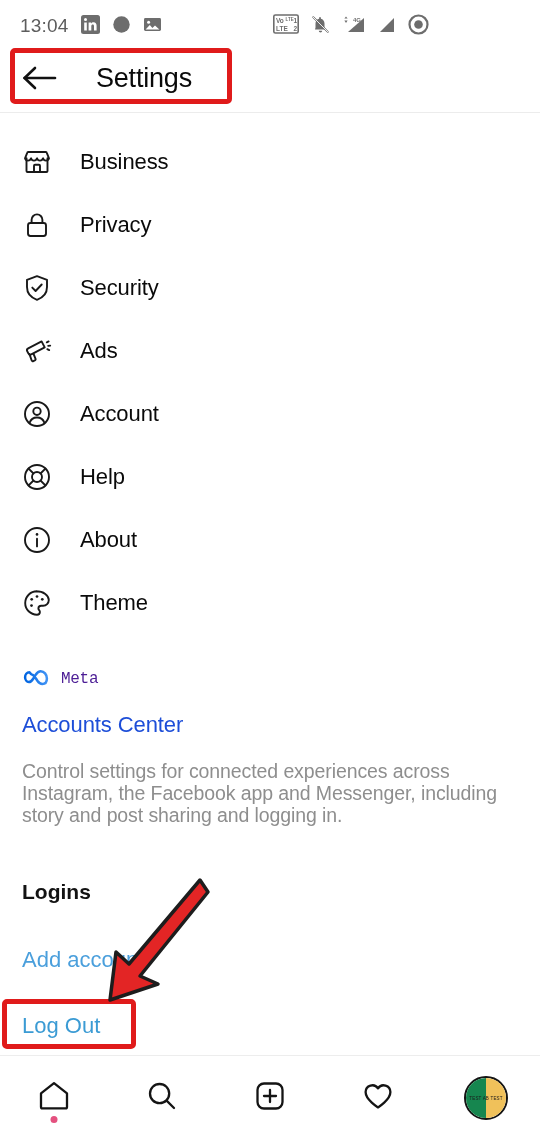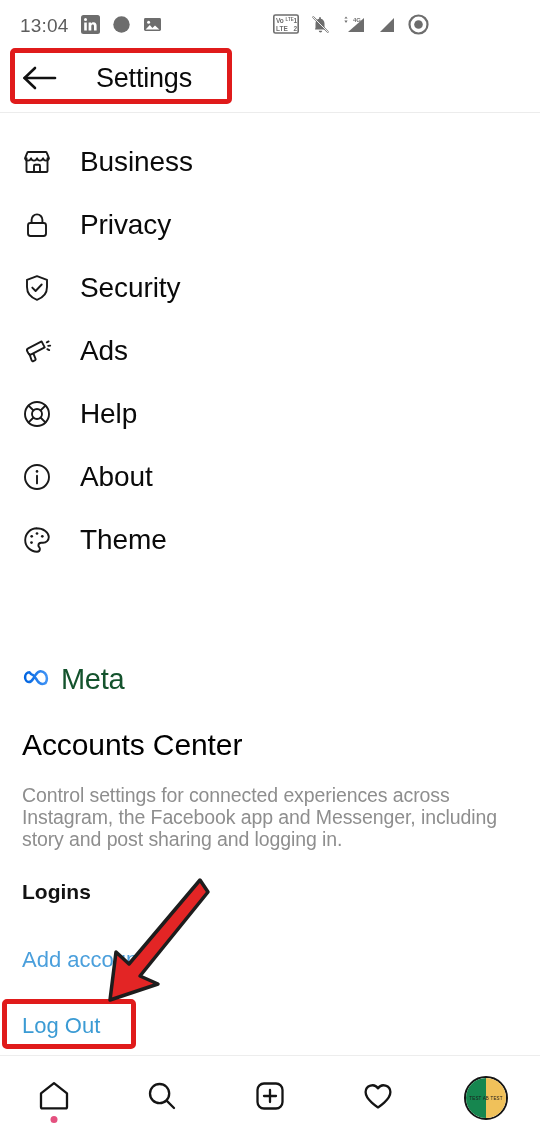--- a/index.html
+++ b/index.html
@@ -54,34 +54,35 @@
   .row {
     display: flex; align-items: center;
     height: 63px; padding-left: 18px;
   }
   .row-ic {
     width: 38px; height: 38px;
     display: flex; align-items: center; justify-content: center;
     flex: 0 0 38px;
   }
   .row-label {
-    font-size: 28px; color: #0a0a0a;
+    font-size: 22px; color: #0a0a0a;
     margin-left: 24px; letter-spacing: -0.1px;
   }
 
   
   #meta-section { position: absolute; top: 662px; left: 0; width: 540px; padding: 0 22px; }
   #meta-brand { display: flex; align-items: center; height: 34px; }
   #meta-wordmark {
-    font-size: 29px; color: #14532d; margin-left: 9px;
+    font-size: 16px; color: #4c1d95; margin-left: 9px;
     letter-spacing: -0.3px;
+    font-family: Liberation Mono, monospace;
   }
   #accounts-center {
-    display: block; margin-top: 32px;
-    font-size: 30px; color: #000000; letter-spacing: -0.1px;
+    display: block; margin-top: 16px;
+    font-size: 22px; color: #1d4ed8; letter-spacing: -0.1px;
   }
   #meta-desc {
     margin-top: 22px;
     font-size: 19.5px; line-height: 22px; color: #8e8e8e;
     letter-spacing: -0.1px; max-width: 500px;
   }
 
   
   #logins-section { position: absolute; top: 880px; left: 0; width: 540px; padding: 0 22px; }
   #logins-title { font-size: 21px; font-weight: bold; color: #121212; }
@@ -256,20 +257,30 @@
           <path d="M20.6 5.4L7.2 12.3a2.2 2.2 0 0 0-.95 2.95l1.1 2.1a2.2 2.2 0 0 0 2.95.95l13.4-6.9z"></path>
           <path d="M8.4 17.9l2.2 6.4a1.3 1.3 0 0 0 1.75.78l1.5-.62a1.3 1.3 0 0 0 .7-1.7l-2.0-4.9"></path>
           <line x1="25.8" y1="6.3" x2="27.6" y2="5.4"></line>
           <line x1="27.2" y1="9.9" x2="29.2" y2="9.6"></line>
           <line x1="26.3" y1="13.2" x2="28.2" y2="14.1"></line>
         </svg>
       </span>
       <span class="row-label">Ads</span>
     </div>
 
+    <div class="row">
+      <span class="row-ic">
+        <svg width="30" height="30" viewBox="0 0 30 30" fill="none" stroke="#191919" stroke-width="1.9" stroke-linejoin="round" stroke-linecap="round">
+          <circle cx="15" cy="15" r="12"></circle>
+          <circle cx="15" cy="12.3" r="3.7"></circle>
+          <path d="M7.6 23.8a7.8 7.8 0 0 1 14.8 0"></path>
+        </svg>
+      </span>
+      <span class="row-label">Account</span>
+    </div>
 
     <div class="row">
       <span class="row-ic">
         <svg width="30" height="30" viewBox="0 0 30 30" fill="none" stroke="#191919" stroke-width="1.9" stroke-linejoin="round" stroke-linecap="round">
           <circle cx="15" cy="15" r="12"></circle>
           <circle cx="15" cy="15" r="5"></circle>
           <line x1="6.6" y1="6.6" x2="11.5" y2="11.5"></line>
           <line x1="18.5" y1="18.5" x2="23.4" y2="23.4"></line>
           <line x1="23.4" y1="6.6" x2="18.5" y2="11.5"></line>
           <line x1="11.5" y1="18.5" x2="6.6" y2="23.4"></line>

